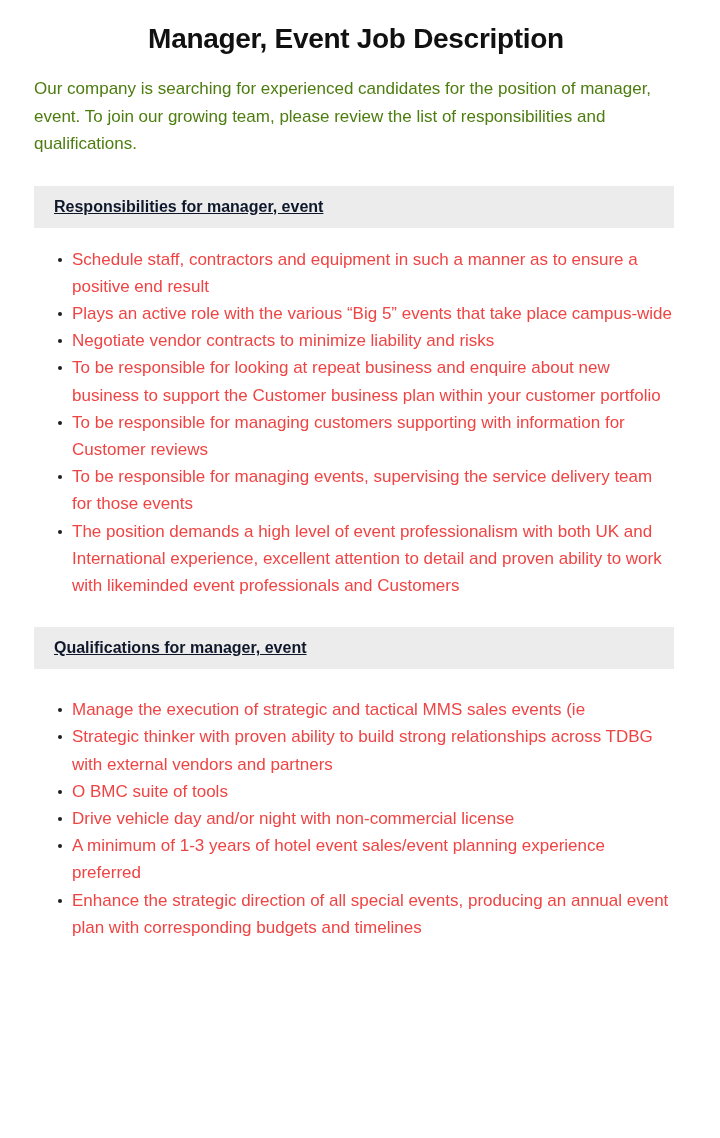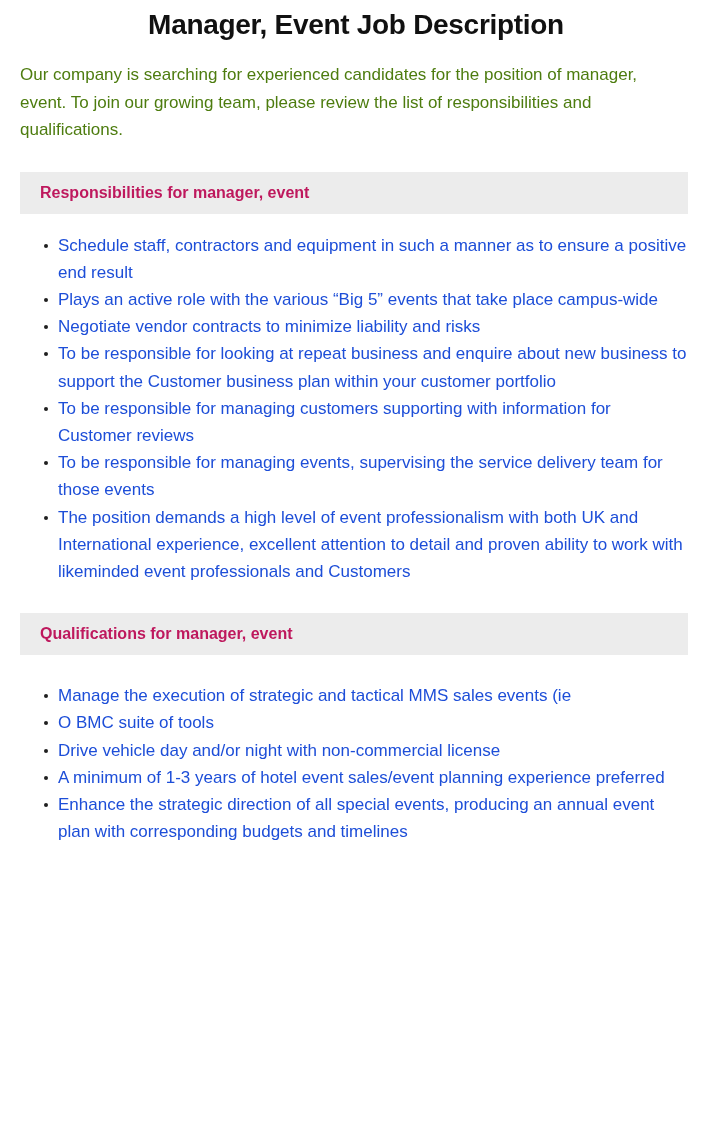--- a/index.html
+++ b/index.html
@@ -10,21 +10,21 @@
   body {
     width: 720px;
     min-height: 1138px;
     font-family: "Liberation Sans", sans-serif;
     color: #1a1a1a;
     -webkit-font-smoothing: antialiased;
   }
   .page {
     width: 712px;
     box-sizing: border-box;
-    padding: 0;
+    padding: 14px;
   }
   .page-title {
     font-size: 28px;
     font-weight: bold;
     text-align: center;
     letter-spacing: -0.3px;
     color: #111111;
     margin: 0;
     padding: 8px 20px 0 20px;
     line-height: 34px;
@@ -39,33 +39,34 @@
   .section {
     margin: 0;
   }
   .section-header {
     background: #ececec;
     margin: 28px 24px 0 20px;
     padding: 10px 0 10px 20px;
     box-sizing: border-box;
     font-size: 16px;
     font-weight: bold;
-    color: #be185d;
+    color: #0f172a;
     line-height: 22px;
+    text-decoration: underline;
   }
   .bullet-list {
     list-style: none;
     margin: 0;
     padding: 18px 24px 0 20px;
   }
   .bullet-list li {
     position: relative;
     font-size: 17px;
     line-height: 27.2px;
-    color: #1d4ed8;
+    color: #ef4444;
     padding-left: 38px;
     margin: 0;
   }
   .bullet-list li::before {
     content: "";
     position: absolute;
     left: 24px;
     top: 12px;
     width: 4px;
     height: 4px;
@@ -99,20 +100,21 @@
         <li>To be responsible for managing customers supporting with information for Customer reviews</li>
         <li>To be responsible for managing events, supervising the service delivery team for those events</li>
         <li>The position demands a high level of event professionalism with both UK and International experience, excellent attention to detail and proven ability to work with likeminded event professionals and Customers</li>
       </ul>
   </section>
 
   <section class="section section--qualifications">
     <div class="section-header">Qualifications for manager, event</div>
     <ul class="bullet-list">
         <li>Manage the execution of strategic and tactical MMS sales events (ie</li>
+        <li>Strategic thinker with proven ability to build strong relationships across TDBG with external vendors and partners</li>
         <li>O BMC suite of tools</li>
         <li>Drive vehicle day and/or night with non-commercial license</li>
         <li>A minimum of 1-3 years of hotel event sales/event planning experience preferred</li>
         <li>Enhance the strategic direction of all special events, producing an annual event plan with corresponding budgets and timelines</li>
       </ul>
   </section>
 
   <div class="bottom-space"></div>
 </div>
 

